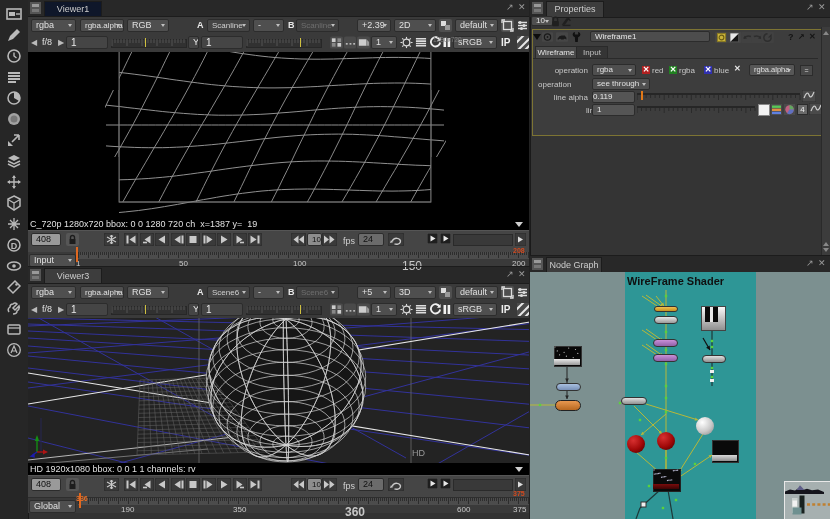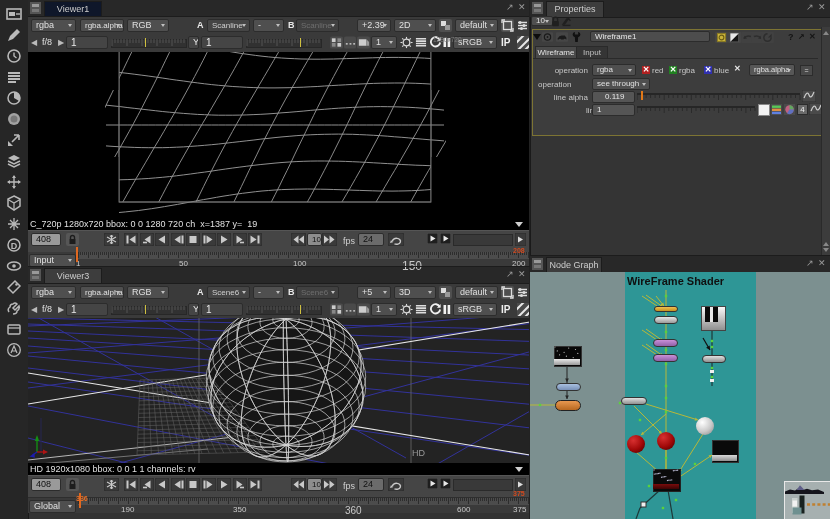--- a/index.html
+++ b/index.html
@@ -1068,21 +1068,21 @@
       <line x1="440.5" y1="0" x2="440.5" y2="6"></line>
       <line x1="442.5" y1="0" x2="442.5" y2="3"></line>
       <line x1="444.5" y1="0" x2="444.5" y2="3"></line>
       <line x1="446.5" y1="0" x2="446.5" y2="3"></line>
       <line x1="448.5" y1="0" x2="448.5" y2="3"></line>
       <line x1="450.5" y1="0" x2="450.5" y2="6"></line>
     </g>
   </svg>
 <div style="position:absolute;left:121px;top:506px;font-size:8px;color:#c8c8c8;font-weight:normal;white-space:nowrap;line-height:1;">190</div>
 <div style="position:absolute;left:233px;top:506px;font-size:8px;color:#c8c8c8;font-weight:normal;white-space:nowrap;line-height:1;">350</div>
-<div style="position:absolute;left:345px;top:506px;font-size:10px;color:#c8c8c8;font-weight:normal;white-space:nowrap;line-height:1;">360</div>
+<div style="position:absolute;left:345px;top:506px;font-size:12px;color:#c8c8c8;font-weight:bold;white-space:nowrap;line-height:1;">360</div>
 <div style="position:absolute;left:457px;top:506px;font-size:8px;color:#c8c8c8;font-weight:normal;white-space:nowrap;line-height:1;">600</div>
 <div style="position:absolute;left:513px;top:506px;font-size:8px;color:#c8c8c8;font-weight:normal;white-space:nowrap;line-height:1;">375</div>
 <div style="position:absolute;left:79px;top:493px;width:2px;height:15px;background:#e06820;"></div>
 <div style="position:absolute;left:76px;top:495px;font-size:7px;color:#e87028;font-weight:bold;white-space:nowrap;line-height:1;">336</div>
 <div style="position:absolute;left:513px;top:490px;font-size:7px;color:#d2491e;font-weight:bold;white-space:nowrap;line-height:1;">375</div>
 <div style="position:absolute;left:28px;top:318px;width:502px;height:145px;background:#232323;"></div>
 <svg style="position:absolute;left:28px;top:318px" width="502" height="145" viewBox="0 0 502 145">
     <line x1="0" y1="0.0" x2="502" y2="11.6" stroke="#32329a" stroke-width="1"></line>
     <line x1="0" y1="6.0" x2="502" y2="23.4" stroke="#32329a" stroke-width="1"></line>
     <line x1="0" y1="13.0" x2="502" y2="37.1" stroke="#32329a" stroke-width="1"></line>
@@ -1270,21 +1270,21 @@
 <div style="position:absolute;left:669px;top:66px;width:8px;height:8px;background:#208020;font-size:8px;color:#fff;line-height:8px;text-align:center;font-weight:bold;">✕</div>
 <div style="position:absolute;left:679px;top:67px;font-size:8px;color:#c8c8c8;font-weight:normal;white-space:nowrap;line-height:1;">rgba</div>
 <div style="position:absolute;left:704px;top:66px;width:8px;height:8px;background:#3030b0;font-size:8px;color:#fff;line-height:8px;text-align:center;font-weight:bold;">✕</div>
 <div style="position:absolute;left:714px;top:67px;font-size:8px;color:#c8c8c8;font-weight:normal;white-space:nowrap;line-height:1;">blue</div>
 <div style="position:absolute;left:734px;top:65px;font-size:8px;color:#e8e8e8;font-weight:bold;white-space:nowrap;line-height:1;">✕</div>
 <div style="position:absolute;left:749px;top:64px;width:46px;height:12px;background:#575757;border:1px solid #2c2c2c;border-radius:2px;box-sizing:border-box;color:#e0e0e0;font-size:7.5px;line-height:10px;padding-left:4px;white-space:nowrap;overflow:hidden;">rgba.alpha<span style="position:absolute;right:3px;top:4px;width:0;height:0;border-left:2.5px solid transparent;border-right:2.5px solid transparent;border-top:3.5px solid #c0c0c0;"></span></div>
 <div style="position:absolute;left:800px;top:65px;width:11px;height:9px;background:#4a4a4a;border:1px solid #2c2c2c;color:#ddd;font-size:7px;text-align:center;line-height:9px;">=</div>
 <div style="position:absolute;left:538px;top:81px;width:50px;text-align:left;font-size:8px;color:#c8c8c8;white-space:nowrap;line-height:1;">operation</div>
 <div style="position:absolute;left:592px;top:78px;width:58px;height:12px;background:#4f4f4f;border:1px solid #2c2c2c;border-radius:2px;box-sizing:border-box;color:#e0e0e0;font-size:8px;line-height:10px;padding-left:4px;white-space:nowrap;overflow:hidden;">see through<span style="position:absolute;right:3px;top:4px;width:0;height:0;border-left:2.5px solid transparent;border-right:2.5px solid transparent;border-top:3.5px solid #c0c0c0;"></span></div>
 <div style="position:absolute;left:538px;top:94px;width:50px;text-align:right;font-size:8px;color:#c8c8c8;white-space:nowrap;line-height:1;">line alpha</div>
-<div style="position:absolute;left:592px;top:91px;width:43px;height:12px;background:#555;border:1px solid #2c2c2c;border-radius:2px;box-sizing:border-box;color:#e8e8e8;font-size:8px;line-height:10px;padding-left:12px;white-space:nowrap;overflow:hidden;">0.119</div>
+<div style="position:absolute;left:592px;top:91px;width:43px;height:12px;background:#555;border:1px solid #2c2c2c;border-radius:2px;box-sizing:border-box;color:#e8e8e8;font-size:8px;line-height:10px;padding-left:0;white-space:nowrap;overflow:hidden;">0.119</div>
 <div style="position:absolute;left:568px;top:107px;width:50px;text-align:right;font-size:8px;color:#c8c8c8;white-space:nowrap;line-height:1;">line color</div>
 <div style="position:absolute;left:592px;top:104px;width:43px;height:12px;background:#555;border:1px solid #2c2c2c;border-radius:2px;box-sizing:border-box;color:#e8e8e8;font-size:8px;line-height:10px;padding-left:4px;white-space:nowrap;overflow:hidden;">1</div>
 <svg style="position:absolute;left:637px;top:91px" width="166" height="13">
     <line x1="0" y1="3" x2="163" y2="3" stroke="#262626" stroke-width="2"></line>
     <g stroke="#2a2a2a">
       <line x1="0.0" y1="4" x2="0.0" y2="9"></line>
       <line x1="4.5" y1="4" x2="4.5" y2="7"></line>
       <line x1="9.1" y1="4" x2="9.1" y2="7"></line>
       <line x1="13.6" y1="4" x2="13.6" y2="7"></line>
       <line x1="18.1" y1="4" x2="18.1" y2="7"></line>

